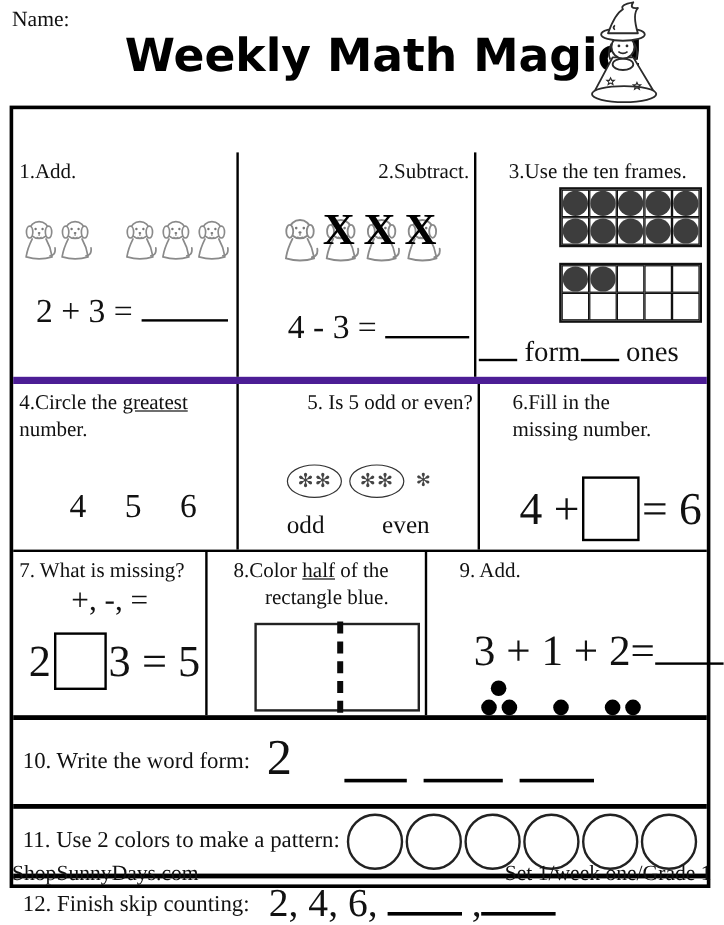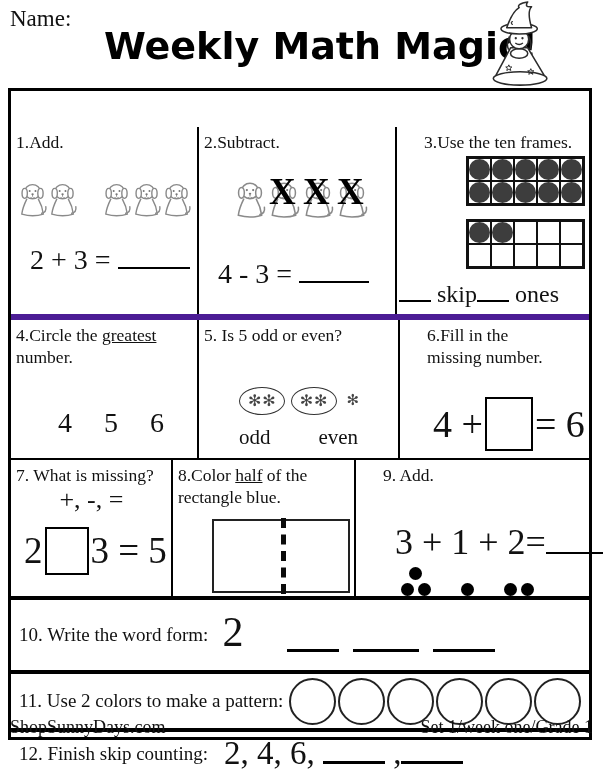--- a/index.html
+++ b/index.html
@@ -2,42 +2,42 @@
 <html><head>
 <meta charset="utf-8">
 <style>
   * { margin:0; padding:0; box-sizing:border-box; }
   html,body { background:#ffffff; }
   body {
     width:603px; height:771px; position:relative;
     font-family:"Liberation Serif", serif; color:#111;
     overflow:hidden;
   }
-  .name-label { position:absolute; left:10px; top:6px; font-size:23px; }
+  .name-label { position:absolute; left:10px; top:6px; font-size:18px; }
   .main-title {
     position:absolute; left:104px; top:24px; width:370px;
     font-family:"DejaVu Sans", sans-serif; font-weight:800;
     font-size:38px; white-space:nowrap; letter-spacing:0px; color:#000;
   }
   .witch { position:absolute; left:474px; top:0px; }
 
   .sheet {
     position:absolute; left:8px; top:88px; width:584px; height:652px;
     border:3px solid #000;
   }
   .row { display:flex; width:100%; }
   .row-a { height:193px; border-bottom:6px solid #4c1d95;margin-top:36px; }
   .row-b { height:140px; border-bottom:2px solid #000; }
   .row-c { height:140px; border-bottom:4px solid #000; }
   .row-d { height:74px;  border-bottom:4px solid #000; align-items:center; }
   .row-e { height:58px;  border-bottom:4px solid #000; align-items:center; }
   .row-f { height:43px;  align-items:center; }
   .cell { position:relative; height:100%; padding:5px 4px 4px 5px; }
   .c1 { width:188px; border-right:2px solid #000; }
-  .c2 { width:201px; border-right:2px solid #000; }
+  .c2 { width:201px; border-right:2px solid #000;text-align:right; }
   .c3 { flex:1;padding-left:27px; }
   .ptitle { font-size:17.5px; line-height:1.25; }
   .u { text-decoration:underline; }
 
   .blank { display:inline-block; border-bottom:2.5px solid #000; height:4px; }
 
   
   .dogs-row { display:flex; align-items:flex-end; margin-top:26px; }
   .dog { width:36px; height:40px; }
   .dog + .dog { margin-left:-3px; }
@@ -233,21 +233,21 @@
           <div class="fcell filled"></div>
           <div class="fcell"></div>
           <div class="fcell"></div>
           <div class="fcell"></div>
         <div class="fcell"></div>
           <div class="fcell"></div>
           <div class="fcell"></div>
           <div class="fcell"></div>
           <div class="fcell"></div>
       </div>
-      <div class="tens-ones"><span class="blank"></span> <span>skip</span><span class="blank"></span> <span>ones</span></div>
+      <div class="tens-ones"><span class="blank"></span> <span>form</span><span class="blank"></span> <span>ones</span></div>
     </div>
   </div>
 
   <div class="row row-b">
 
     <div class="cell c1">
       <div class="ptitle" style="padding-right:8px"><span>4.</span><span>Circle the </span><span class="u">greatest</span><span> number.</span></div>
       <div class="numbers-row">
         <span>4</span>
         <span>5</span>

